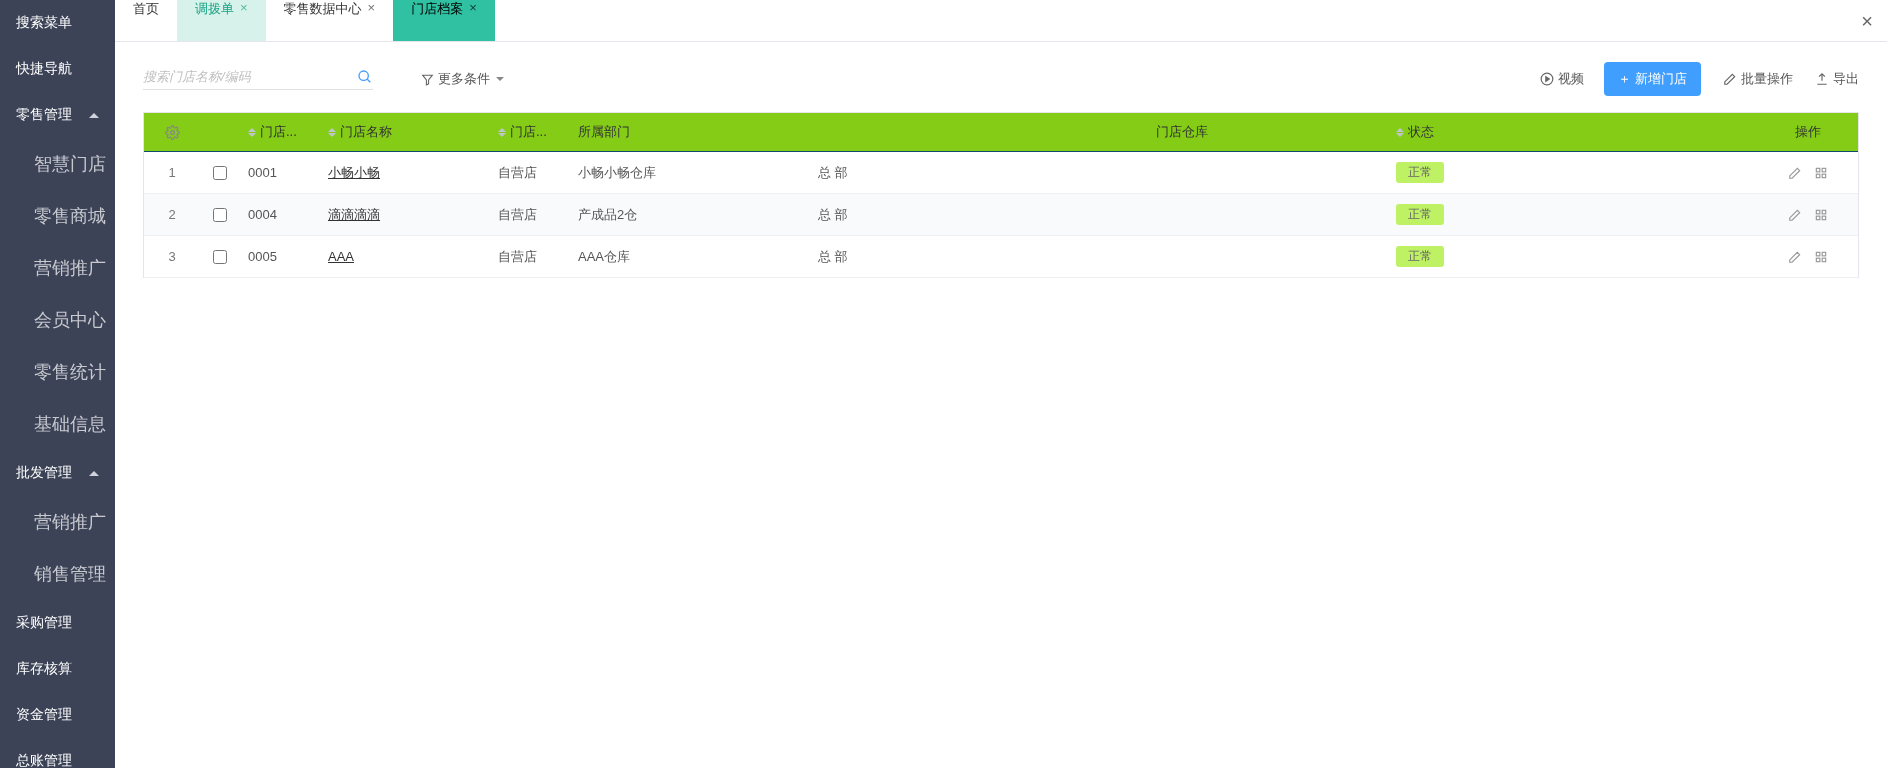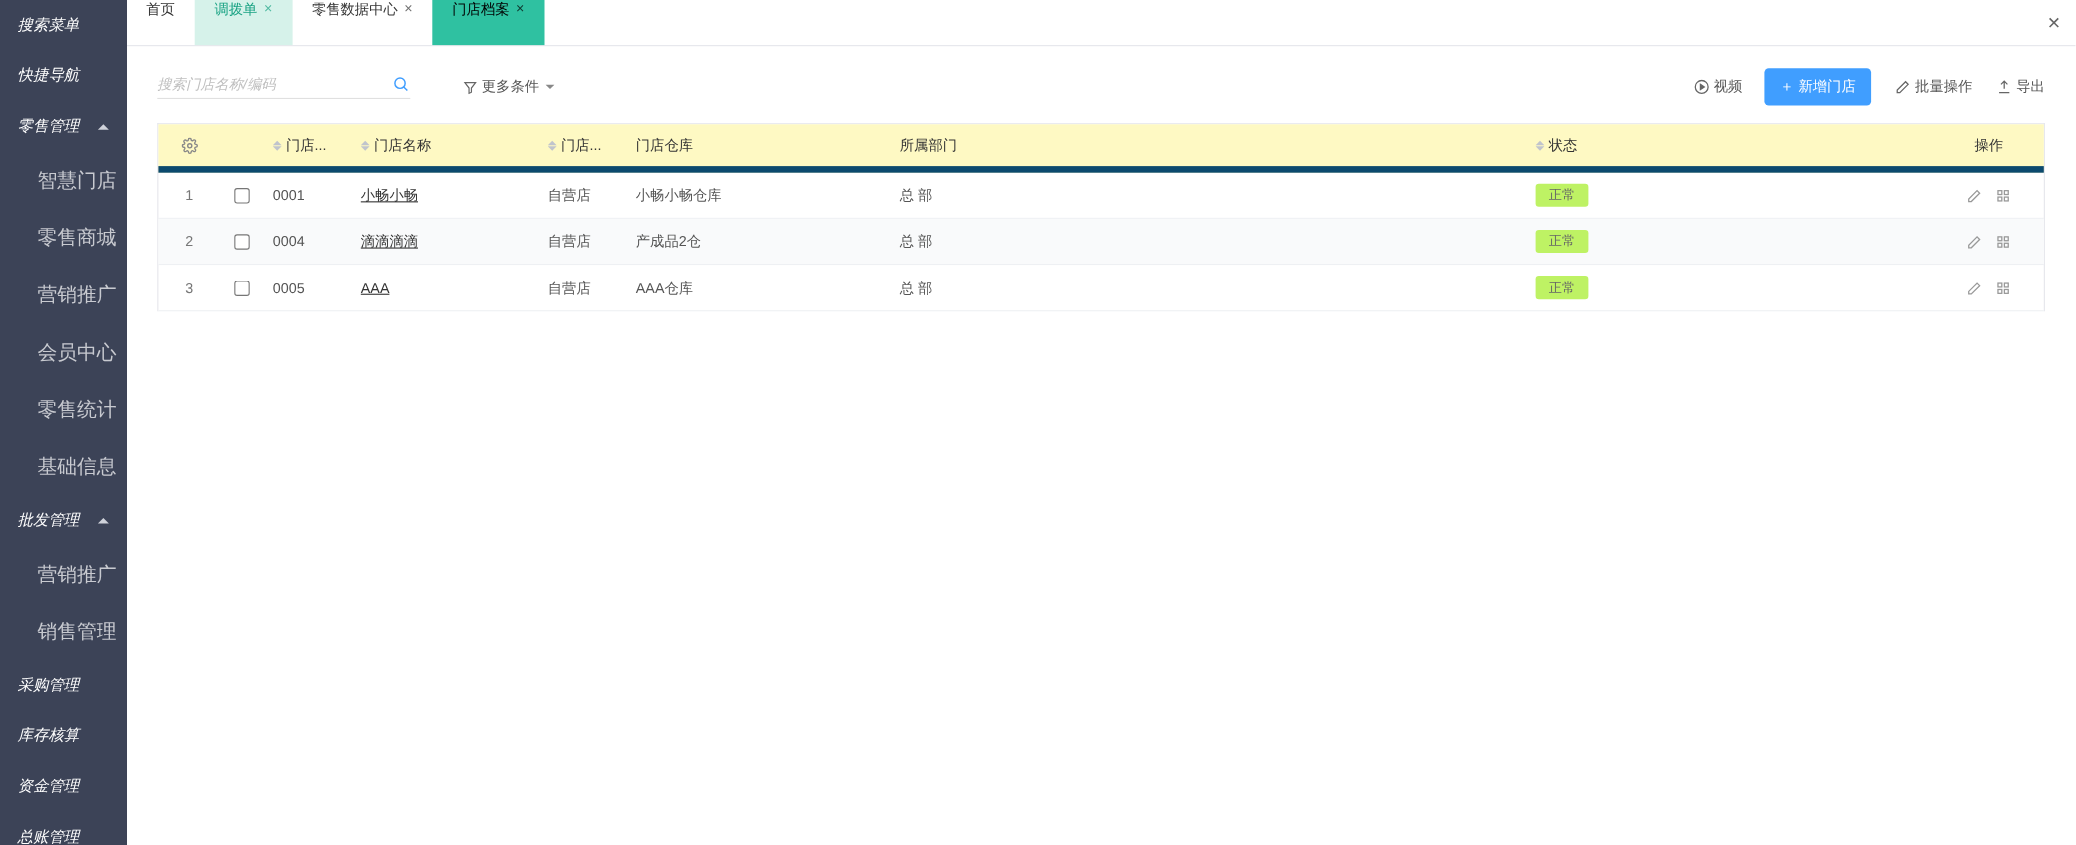--- a/index.html
+++ b/index.html
@@ -22,21 +22,20 @@
       cursor: pointer;
       display: flex;
       align-items: center;
       justify-content: flex-start;
       position: relative;
     }
     .sidebar-item.section {
       color: #fff;
       font-size: 14px;
       padding-left: 16px;
-      font-style: italic;
     }
     .sidebar-item.sub {
       padding-left: 34px;
       font-size: 18px;
       color: #c8cad0;
     }
     .sidebar-item .caret {
       position: absolute;
       right: 16px;
     }
@@ -149,21 +148,21 @@
       font-size: 13px;
     }
 
     
     .table {
       width: 100%;
       border-top: 1px solid #e5e6eb;
       border-left: 1px solid #e5e6eb;
       border-right: 1px solid #e5e6eb;
     }
-    .thead { background: #fef9c3; border-bottom: 6px solid #0c4a6e; }
+    .thead { background: #84cc16; border-bottom: 1px solid #0c4a6e; }
     .tr { display: flex; align-items: stretch; }
     .th, .td {
       padding: 10px 8px;
       font-size: 13px;
       color: #555;
       display: flex;
       align-items: center;
       border-right: none;
     }
     .th { color: #333; font-weight: normal; }
@@ -360,25 +359,25 @@
                 </span>
               <span>门店名称</span>
             </div>
             <div class="th col-type sortable">
               <span class="sort-icon">
                   <span class="sort-up"></span>
                   <span class="sort-down"></span>
                 </span>
               <span>门店...</span>
             </div>
+            <div class="th col-dept">
+                <span>所属部门</span>
+              </div>
             <div class="th col-wh">
                 <span>门店仓库</span>
-              </div>
-            <div class="th col-dept">
-                <span>所属部门</span>
               </div>
             <div class="th col-status sortable">
               <span class="sort-icon">
                   <span class="sort-up"></span>
                   <span class="sort-down"></span>
                 </span>
               <span>状态</span>
             </div>
             <div class="th col-ops">
                 <span>操作</span>

